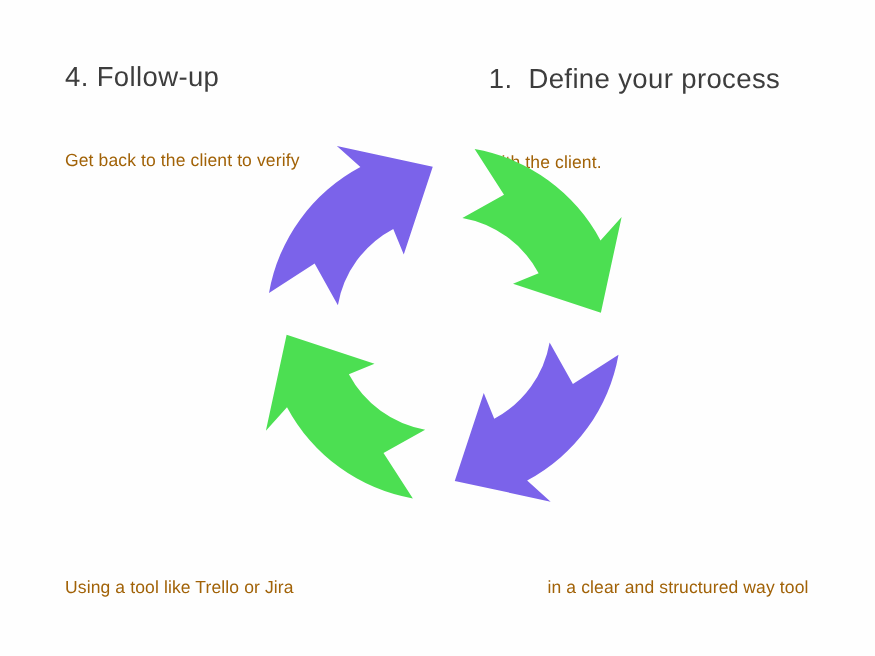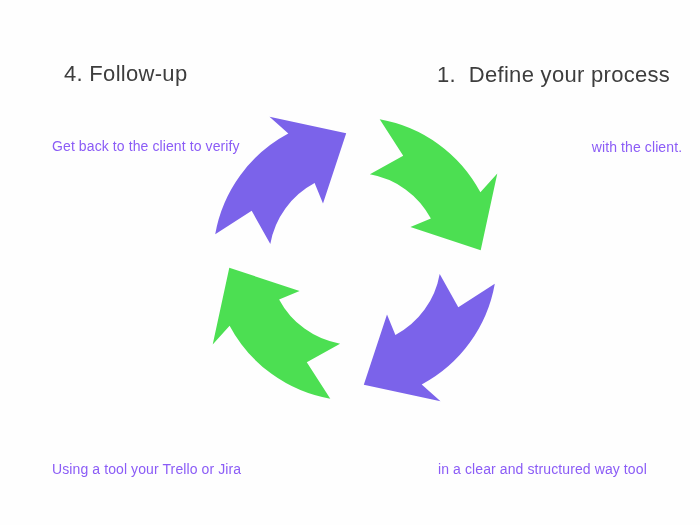--- a/index.html
+++ b/index.html
@@ -11,39 +11,39 @@
     width: 700px;
     height: 525px;
     background: #fefefe;
     overflow: hidden;
     font-family: "Liberation Sans", sans-serif;
   }
   .step {
     position: absolute;
   }
   .step-heading {
-    margin: 12px;
+    margin: 0;
     font-size: 22px;
     font-weight: 400;
     color: #3d3d3d;
     letter-spacing: 0.3px;
     white-space: pre-wrap;
     line-height: 26px;
   }
   .step-desc {
     margin-top: 6px;
     font-size: 14px;
     line-height: 19px;
-    color: #8b5cf6;
+    color: #a16207;
     letter-spacing: 0.1px;
     white-space: pre-wrap;
   }
   
   .pos-top-left     { left: 52px;  top: 49px; }
-  .pos-top-right    { left: 425px; top: 50px; text-align: right; }
+  .pos-top-right    { left: 391px; top: 50px; }
   .pos-bottom-left  { left: 52px;  top: 416px; }
   .pos-bottom-right { left: 438px; top: 416px; }
 
   .cycle {
     position: absolute;
     left: 190px;
     top: 94px;
     width: 330px;
     height: 330px;
   }
@@ -62,21 +62,21 @@
 
   <div class="step pos-bottom-right">
     <div class="step-desc">
       <div>in a clear and structured way tool</div>
       
     </div>
   </div>
 
   <div class="step pos-bottom-left">
     <div class="step-desc">
-      <div>Using a tool your Trello or Jira</div>
+      <div>Using a tool like Trello or Jira</div>
       
     </div>
   </div>
 
   <div class="step pos-top-left">
     <h2 class="step-heading">4. Follow-up</h2>
     <div class="step-desc">
       <div>Get back to the client to verify</div>
     </div>
   </div>

